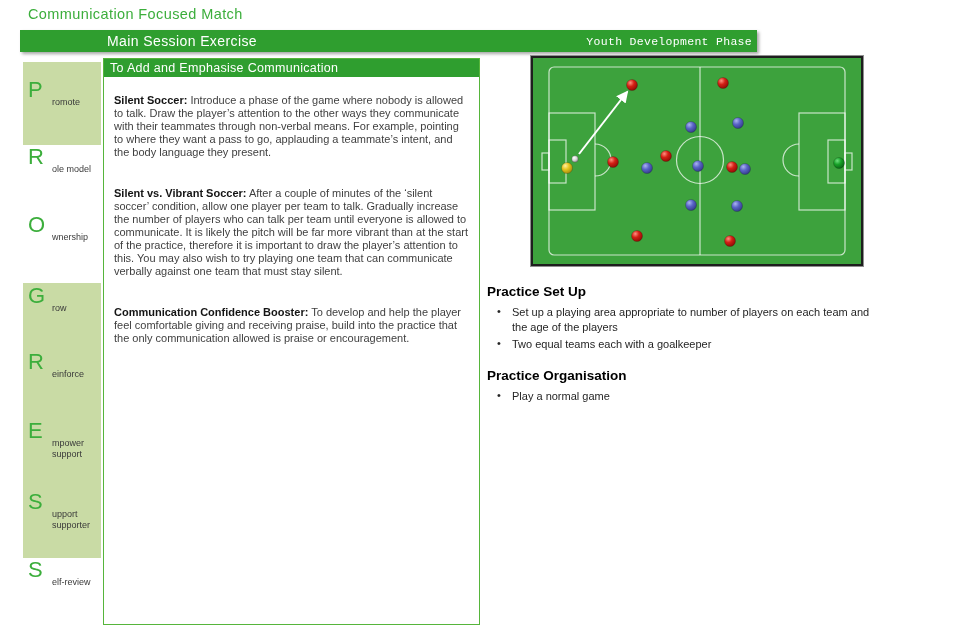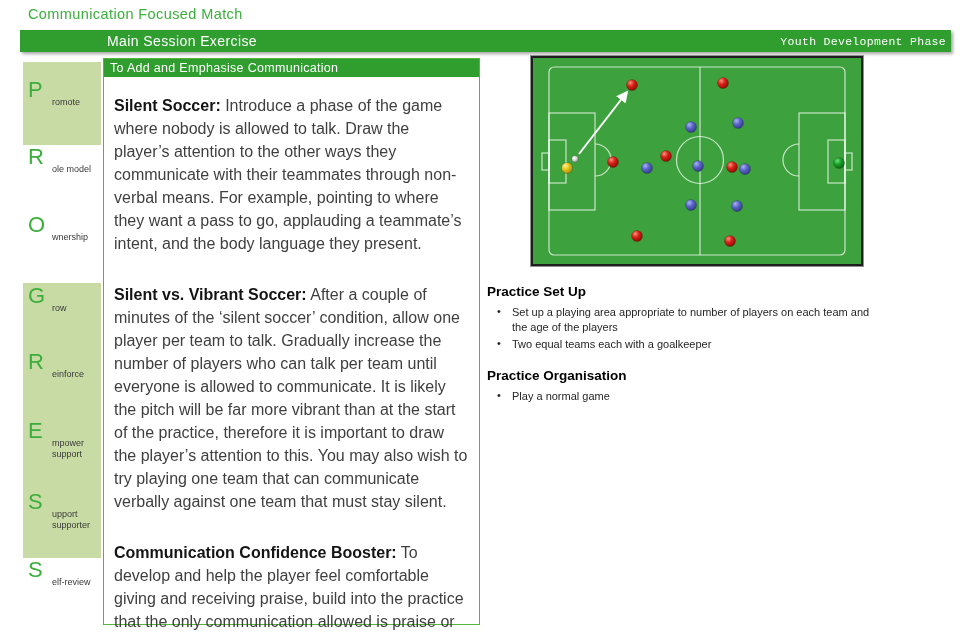--- a/index.html
+++ b/index.html
@@ -7,42 +7,42 @@
     --highlight-green:#c9dba5; --pitch-green:#3da23d;
   }
   *{margin:0;padding:0;box-sizing:border-box;}
   html,body{width:960px;height:635px;background:#fff;overflow:hidden;
     font-family:"Liberation Sans",sans-serif;}
   .page{position:relative;width:960px;height:635px;background:#fff;padding-left:10px;}
 
   .page-title{position:absolute;left:28px;top:6px;font-size:14.5px;letter-spacing:.4px;
     color:var(--title-green);}
 
-  .top-bar{position:absolute;left:20px;top:30px;width:931px;height:22px;
+  .top-bar{position:absolute;left:20px;top:30px;width:737px;height:22px;
     background:var(--bar-green);color:#fff;display:flex;justify-content:space-between;
     align-items:center;padding:0 5px 0 87px;box-shadow:2px 2px 3px rgba(0,0,0,.35);}
   .top-bar .left{font-size:14px;letter-spacing:.4px;}
   .top-bar .right{font-size:11.5px;letter-spacing:.3px;font-family:Liberation Mono, monospace;}
 
   .hl-block{position:absolute;left:23px;width:78px;background:var(--highlight-green);}
   .hl1{top:62px;height:83px;}
   .hl2{top:283px;height:275px;}
 
   .side-row{position:absolute;left:28px;width:76px;display:flex;gap:7px;align-items:flex-start;}
   .big-letter{font-size:22px;line-height:20px;color:var(--title-green);width:17px;flex:none;}
   .side-label{font-size:9px;line-height:11px;color:#3a3a3a;padding-top:1px;margin-top:16px;}
   .side-row.r0{top:80px}.side-row.r1{top:147px}.side-row.r2{top:215px}.side-row.r3{top:286px}
   .side-row.r4{top:352px}.side-row.r5{top:421px}.side-row.r6{top:492px}.side-row.r7{top:560px}
 
   .main-box{position:absolute;left:103px;top:58px;width:377px;height:567px;
     border:1.5px solid var(--box-border-green);background:#fff;}
   .main-box-header{height:18px;background:var(--bar-green);color:#fff;font-size:12.5px;
     line-height:18px;padding-left:6px;letter-spacing:.3px;}
   .paras{padding:17px 10px 0 10px;}
-  .para{font-size:16px;line-height:23px;color:#3f3f3f;margin-bottom:28px;}
+  .para{font-size:11px;line-height:13px;color:#3f3f3f;margin-bottom:28px;}
   .para .lead{color:#141414;font-weight:bold;}
 
   .pitch-wrap{position:absolute;left:531px;top:56px;width:332px;height:210px;
     background:var(--pitch-green);border:2px solid #1e1e1e;box-shadow:0 0 0 1px #8f8f8f;}
   .pitch-wrap svg{display:block;}
 
   .right-col{position:absolute;left:487px;top:284px;width:436px;}
   .pr-heading{font-size:13.5px;font-weight:bold;color:#000;}
   ul.bullets{list-style:none;margin:6px 0 0 0;}
   .bullet-item{position:relative;padding-left:25px;font-size:11px;line-height:14.5px;

